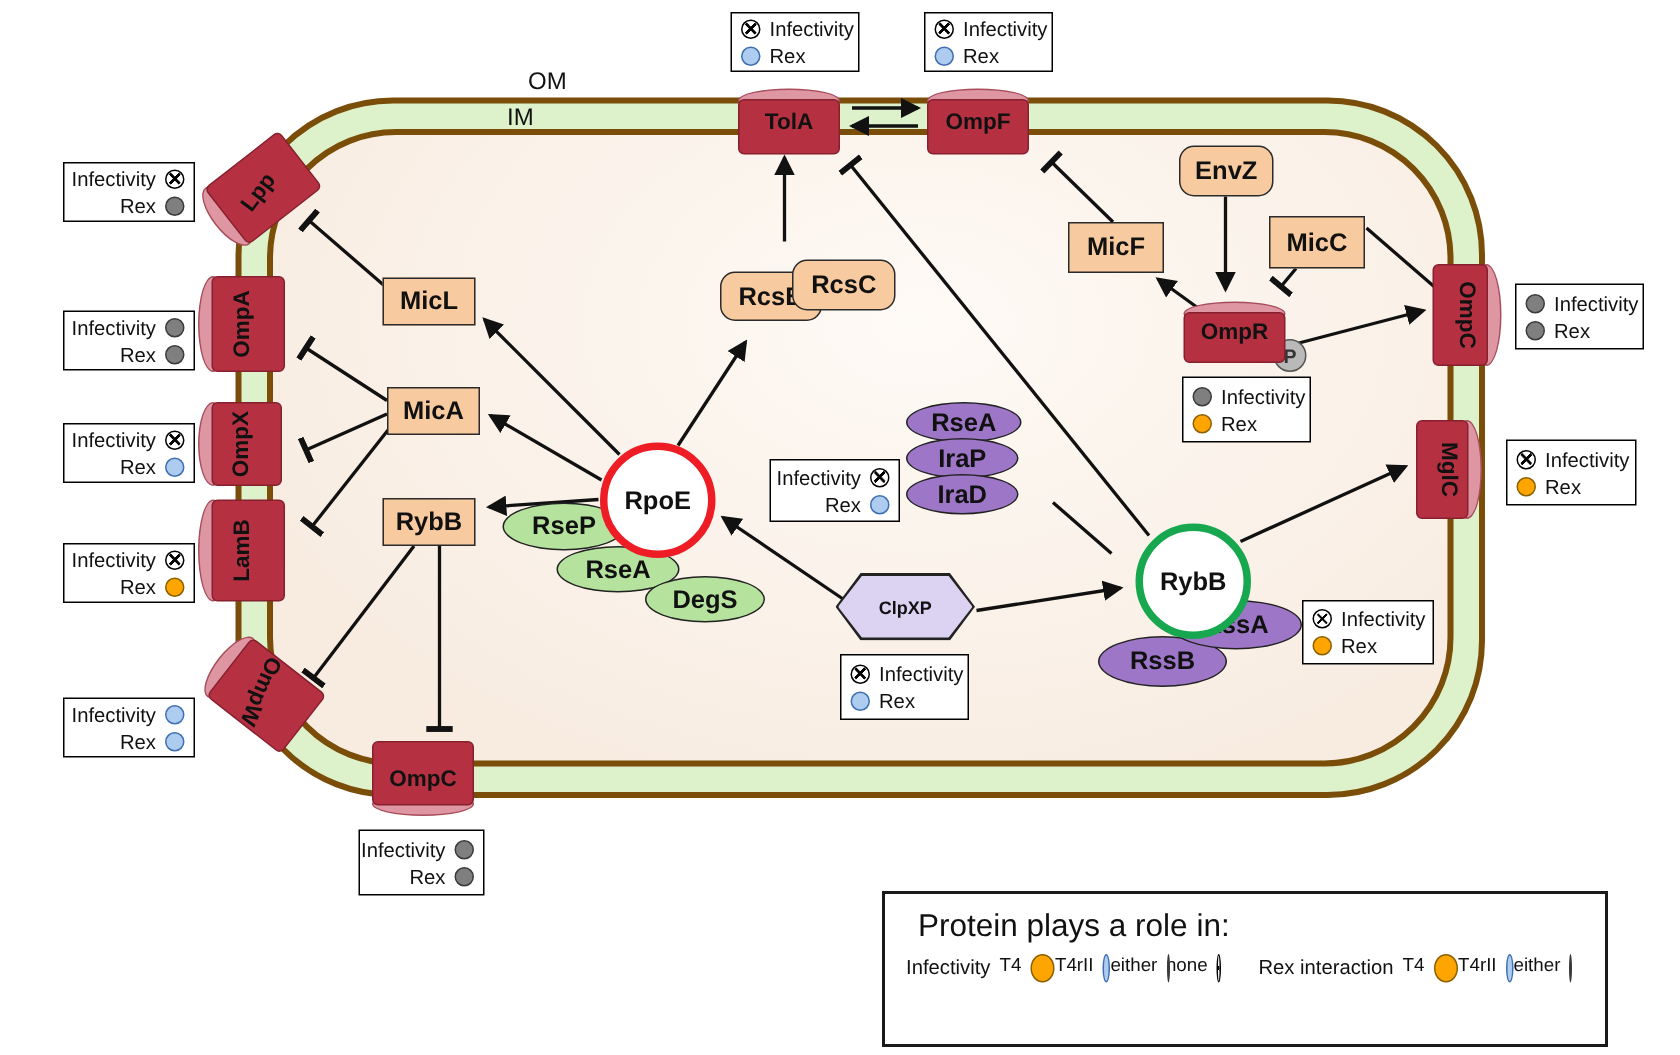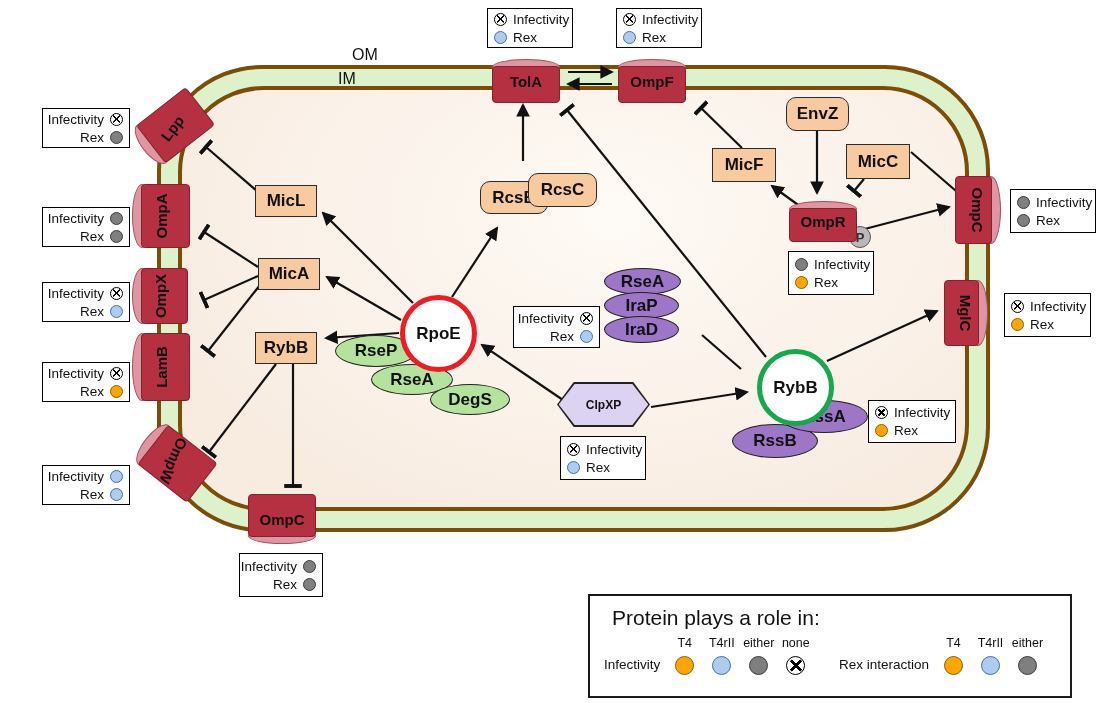--- a/index.html
+++ b/index.html
@@ -70,21 +70,21 @@
     border-radius:50%;}
 
   
   .role-legend{position:absolute;left:588px;top:563px;width:484px;height:104px;background:#fff;
     border:2px solid #1a1a1a;box-sizing:border-box;z-index:6;color:#111;margin-top:31px;}
   .rl-title{font-size:21px;padding:10px 0 0 22px;}
   .rl-groups{display:flex;justify-content:space-between;padding:6px 24px 0 14px;align-items:flex-end;}
   .rl-group{display:flex;align-items:flex-end;}
   .rl-glabel{font-size:13.5px;padding:0 6px 3px 0;}
   .rl-items{display:flex;}
-  .rl-item{display:flex;flex-direction:column;align-items:center;gap:6px;width:37px;}
+  .rl-item{display:flex;flex-direction:row;align-items:flex-start;gap:6px;width:37px;}
   .rl-h{font-size:12.5px;}
 </style>
 </head>
 <body>
 
 <div id="stage">
 
   <div class="cell-outer">
     <div class="cell-inner"></div>
   </div>

